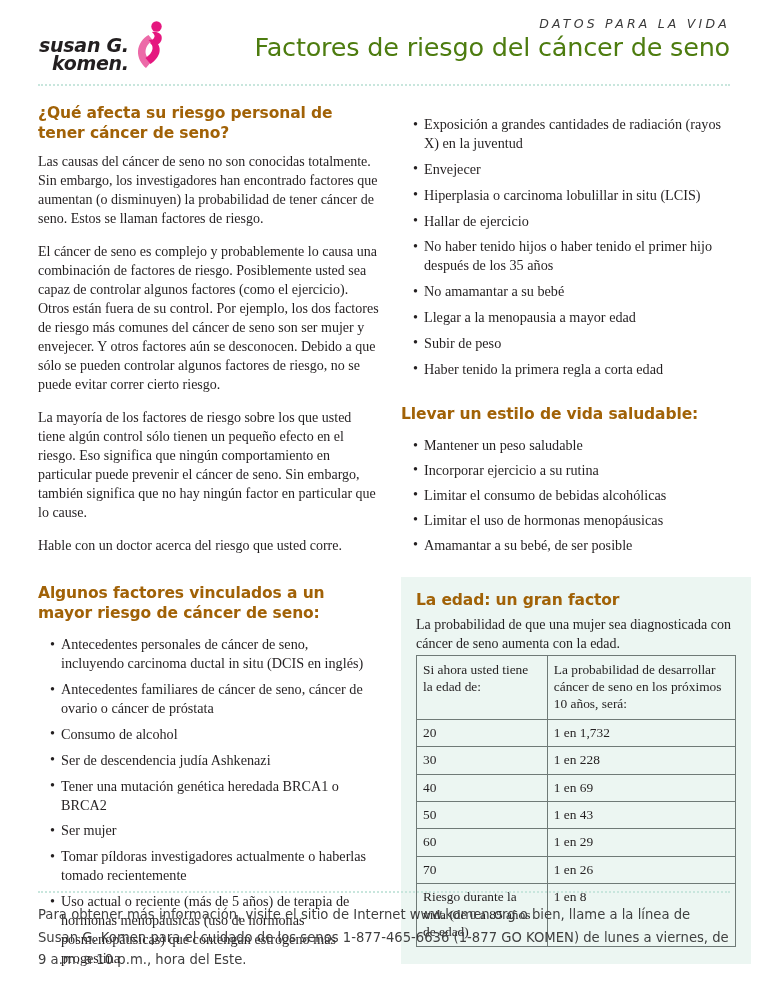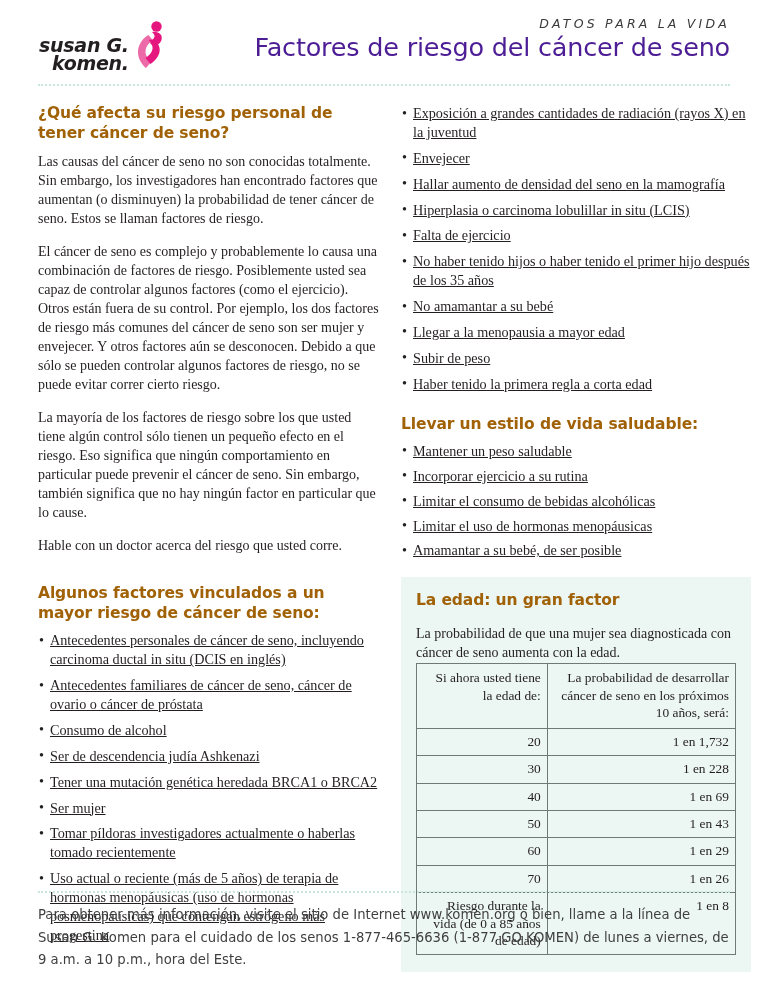--- a/index.html
+++ b/index.html
@@ -66,21 +66,21 @@
     color: #3b3b3b;
     font-weight: 500;
     font-style: italic;
   }
   .doc-title {
     position: absolute;
     right: 0;
     top: 32px;
     font-family: "DejaVu Sans", sans-serif;
     font-size: 25.5px;
-    color: #4c1d95;
+    color: #4d7c0f;
     font-weight: 400;
     letter-spacing: -0.2px;
     white-space: nowrap;
   }
 
   .divider {
     height: 1px;
     border-bottom: 2px dotted #c8e6dd;
     margin-top: 8px;
   }
@@ -109,23 +109,22 @@
     font-family: "Liberation Serif", serif;
     font-size: 14px;
     line-height: 1.36;
     margin: 0 0 14px 0;
     color: #231f20;
   }
   p.body:last-child { margin-bottom: 0; }
 
   ul.bullets {
     list-style: none;
-    margin: 1px;
+    margin: 12px;
     padding: 0;
-    text-decoration: underline;
   }
   ul.bullets li {
     font-family: "Liberation Serif", serif;
     font-size: 14.2px;
     line-height: 1.33;
     margin-bottom: 7px;
     padding-left: 11px;
     position: relative;
     color: #231f20;
   }
@@ -139,35 +138,35 @@
 
   .sec-gap { height: 13px; }
   .sec-gap-sm { height: 9px; }
 
   
   .agebox {
     background: #ecf6f2;
     padding: 13px 15px 17px 15px;
     margin-top: 2px;
   }
-  .agebox h2.pink { margin-bottom: 13px; }
+  .agebox h2.pink { margin-bottom: 4px; }
   .agebox p.body { margin-bottom: 1px; font-size: 14px; line-height: 1.38; }
 
   table.agetable {
     width: 100%;
     border-collapse: collapse;
     font-family: "Liberation Serif", serif;
     font-size: 13.4px;
     line-height: 1.3;
   }
   table.agetable th,
   table.agetable td {
     border: 1px solid #6f7a77;
     padding: 4px 6px 5px 6px;
-    text-align: right;
+    text-align: left;
     font-weight: normal;
     vertical-align: top;
     color: #231f20;
   }
   table.agetable th { padding-top: 5px; padding-bottom: 6px; }
   .c1 { width: 41%; }
 
   
   .footer-wrap {
     position: absolute;
@@ -237,23 +236,22 @@
         <li>Uso actual o reciente (más de 5 años) de terapia de hormonas menopáusicas (uso de hormonas posmenopáusicas) que contengan estrógeno más progestina</li>
       </ul>
 
     </div>
 
     <div class="col-right">
 
       <ul class="bullets">
         <li>Exposición a grandes cantidades de radiación (rayos X) en la juventud</li>
         <li>Envejecer</li>
-        <li>Hallar aumento de densidad del seno en la mamografía</li>
         <li>Hiperplasia o carcinoma lobulillar in situ (LCIS)</li>
-        <li>Falta de ejercicio</li>
+        <li>Hallar de ejercicio</li>
         <li>No haber tenido hijos o haber tenido el primer hijo después de los 35 años</li>
         <li>No amamantar a su bebé</li>
         <li>Llegar a la menopausia a mayor edad</li>
         <li>Subir de peso</li>
         <li>Haber tenido la primera regla a corta edad</li>
       </ul>
 
       <div class="sec-gap"></div>
 
       <h2 class="pink">Llevar un estilo de vida saludable:</h2>

